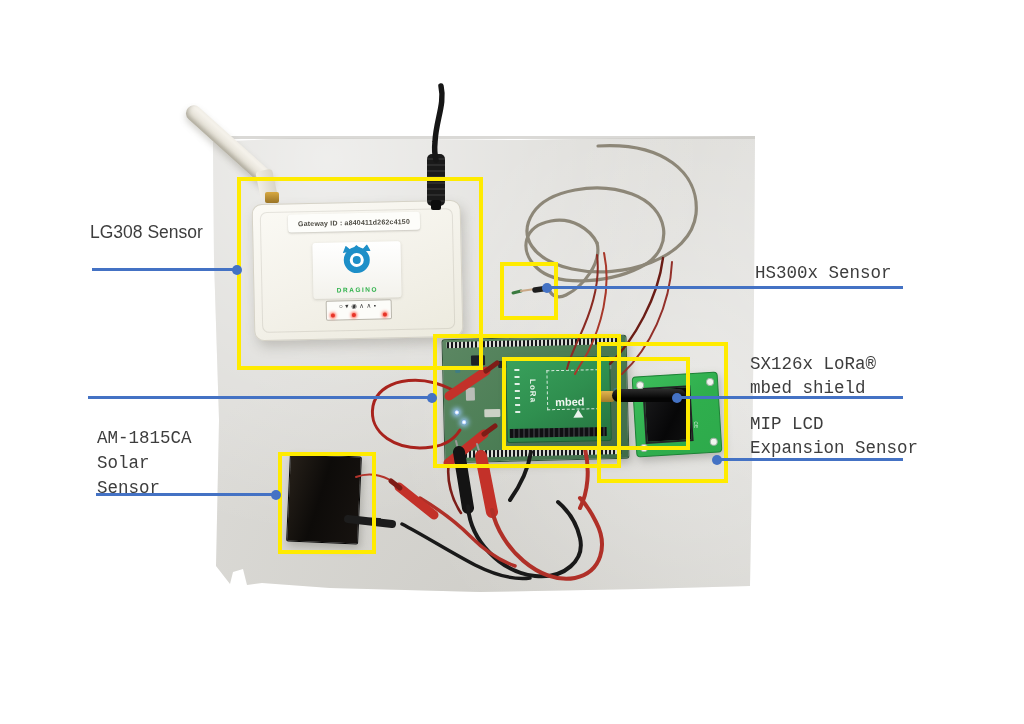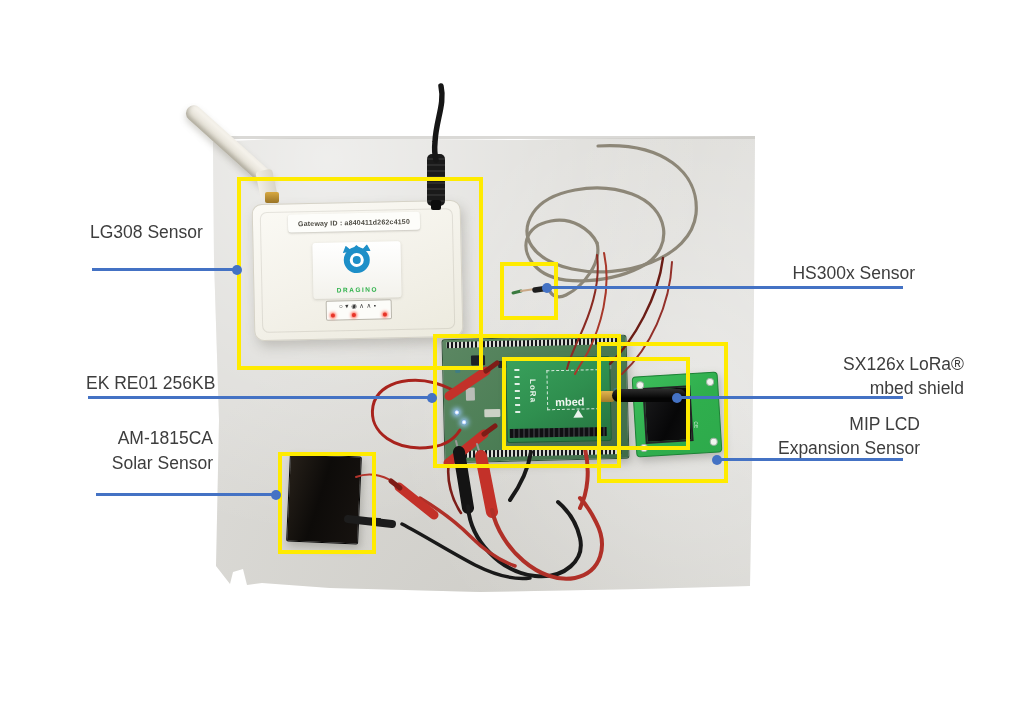--- a/index.html
+++ b/index.html
@@ -83,21 +83,21 @@
 
   
   #wires{position:absolute;left:0;top:0;z-index:20;pointer-events:none;}
 
   
   .yrect{position:absolute;border:4px solid var(--highlight,#ffeb00);z-index:40;}
   .leader{position:absolute;height:3px;background:var(--leader,#4472c4);z-index:50;}
   .dot{position:absolute;top:-3.5px;width:10px;height:10px;border-radius:50%;background:var(--leader,#4472c4);}
   .dot.r{right:-5px;} .dot.l{left:-5px;}
   .callout-text{position:absolute;z-index:50;color:var(--label-text,#3d3d3d);font-size:17.5px;line-height:25px;}
-  .c-center{text-align:right;}
+  .c-center{text-align:left;font-family:Liberation Mono, monospace;}
 </style>
 </head>
 <body>
 
 <div id="canvas">
 
   <div class="foam"></div>
   <div class="foam-edge"></div>
 
   <div class="antenna"></div>
@@ -226,43 +226,40 @@
   <div class="yrect" style="left:597px;top:342px;width:123px;height:133px"></div>
   <div class="yrect" style="left:278px;top:452px;width:90px;height:94px"></div>
 
   <div class="callout-text" style="left:90px;top:220px">
     <div>LG308 Sensor</div>
   </div>
   <div class="leader" style="left:92px;top:268px;width:145px">
       <i class="dot r"></i>
     </div>
 
-  <div class="callout-text" style="left:86px;top:371px">
-    <div>EK RE01 256KB</div>
-  </div>
   <div class="leader" style="left:88px;top:396px;width:344px">
       <i class="dot r"></i>
     </div>
 
   <div class="callout-text c-center" style="left:97px;top:426px;width:116px">
     <div>AM-1815CA</div>
     <div>Solar Sensor</div>
   </div>
   <div class="leader" style="left:96px;top:493px;width:180px">
       <i class="dot r"></i>
     </div>
 
   <div class="callout-text c-center" style="left:755px;top:261px;width:160px">
     <div>HS300x Sensor</div>
   </div>
   <div class="leader" style="left:547px;top:286px;width:356px">
       <i class="dot l"></i>
     </div>
 
-  <div class="callout-text c-center" style="left:794px;top:352px;width:170px;line-height:24px">
+  <div class="callout-text c-center" style="left:750px;top:352px;width:170px;line-height:24px">
     <div>SX126x LoRa®</div>
     <div>mbed shield</div>
   </div>
   <div class="leader" style="left:677px;top:396px;width:226px">
       <i class="dot l"></i>
     </div>
 
   <div class="callout-text c-center" style="left:750px;top:412px;width:170px;line-height:24px">
     <div>MIP LCD</div>
     <div>Expansion Sensor</div>

